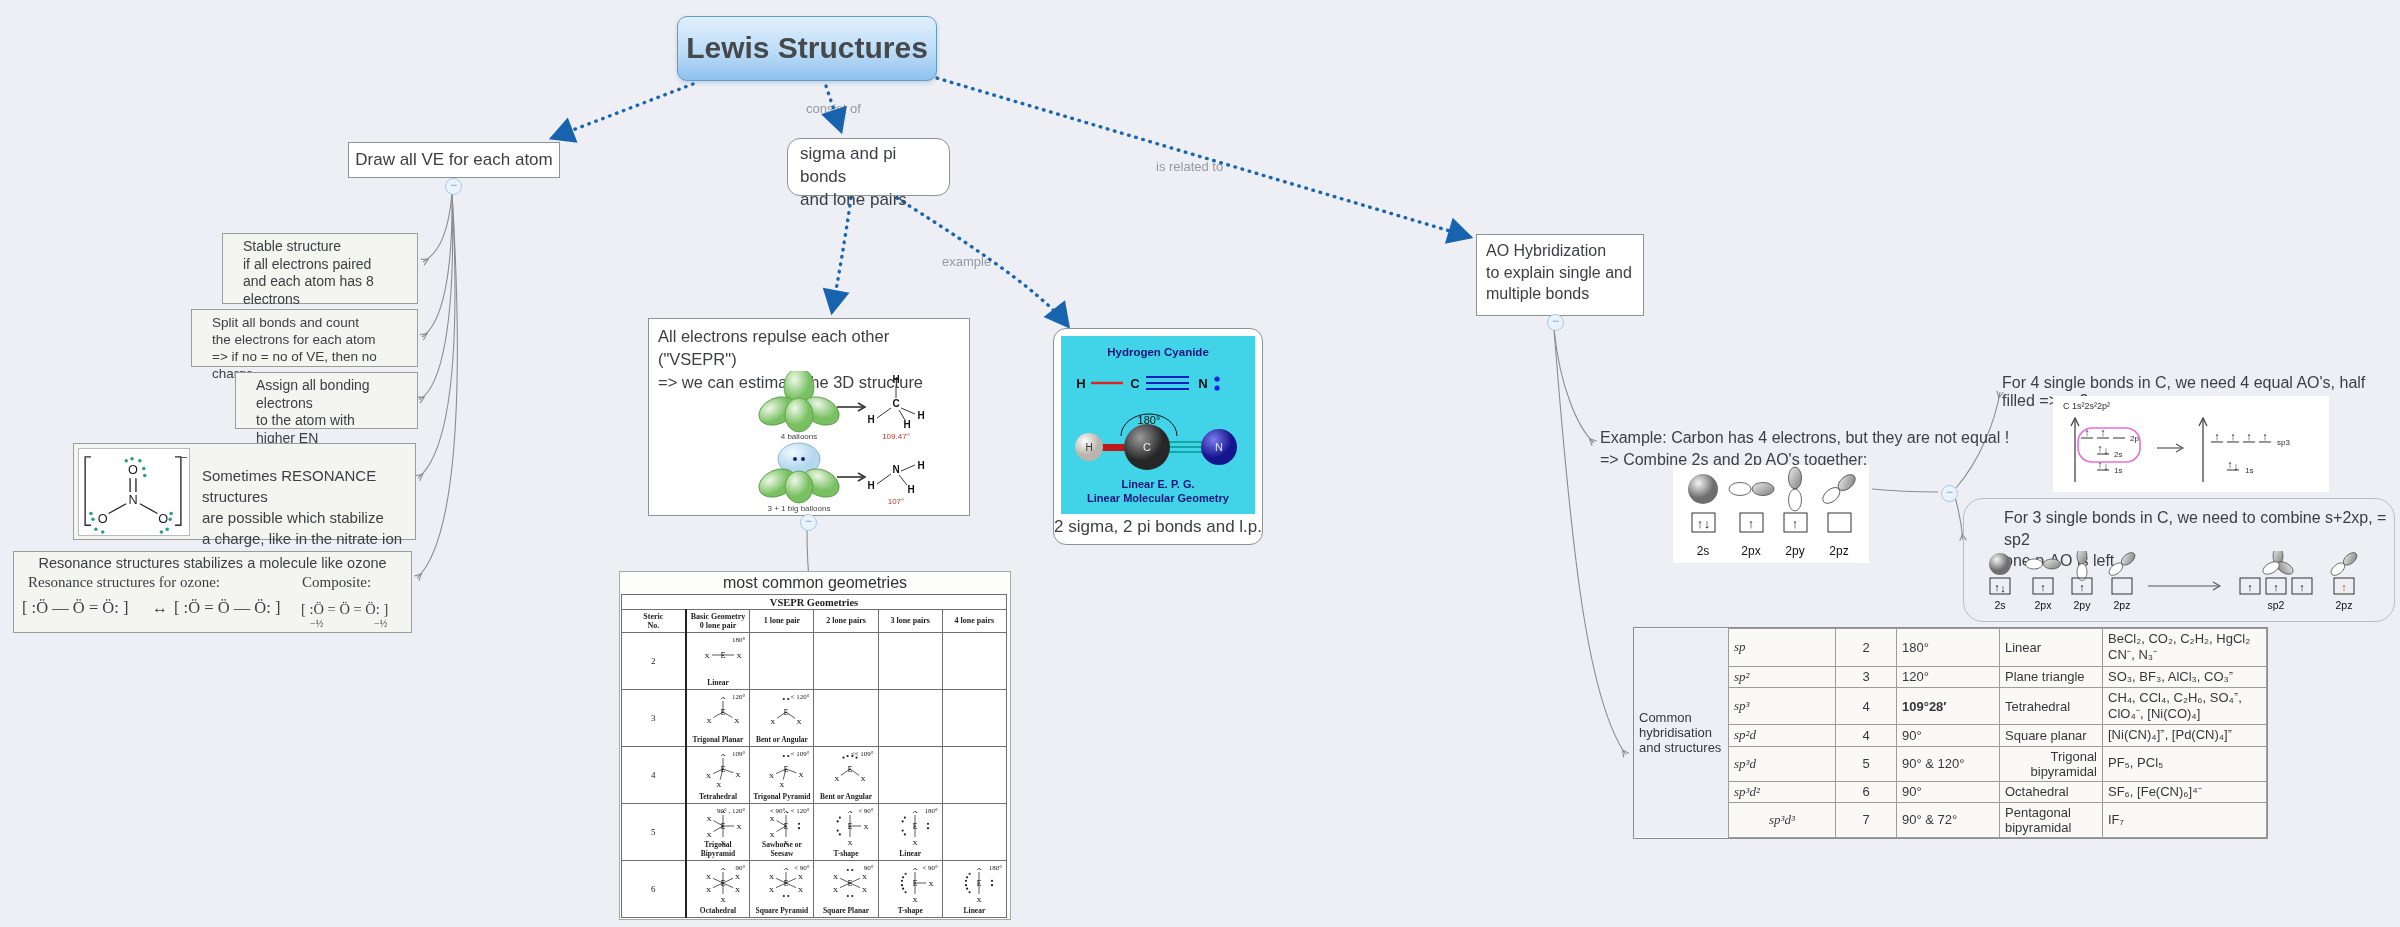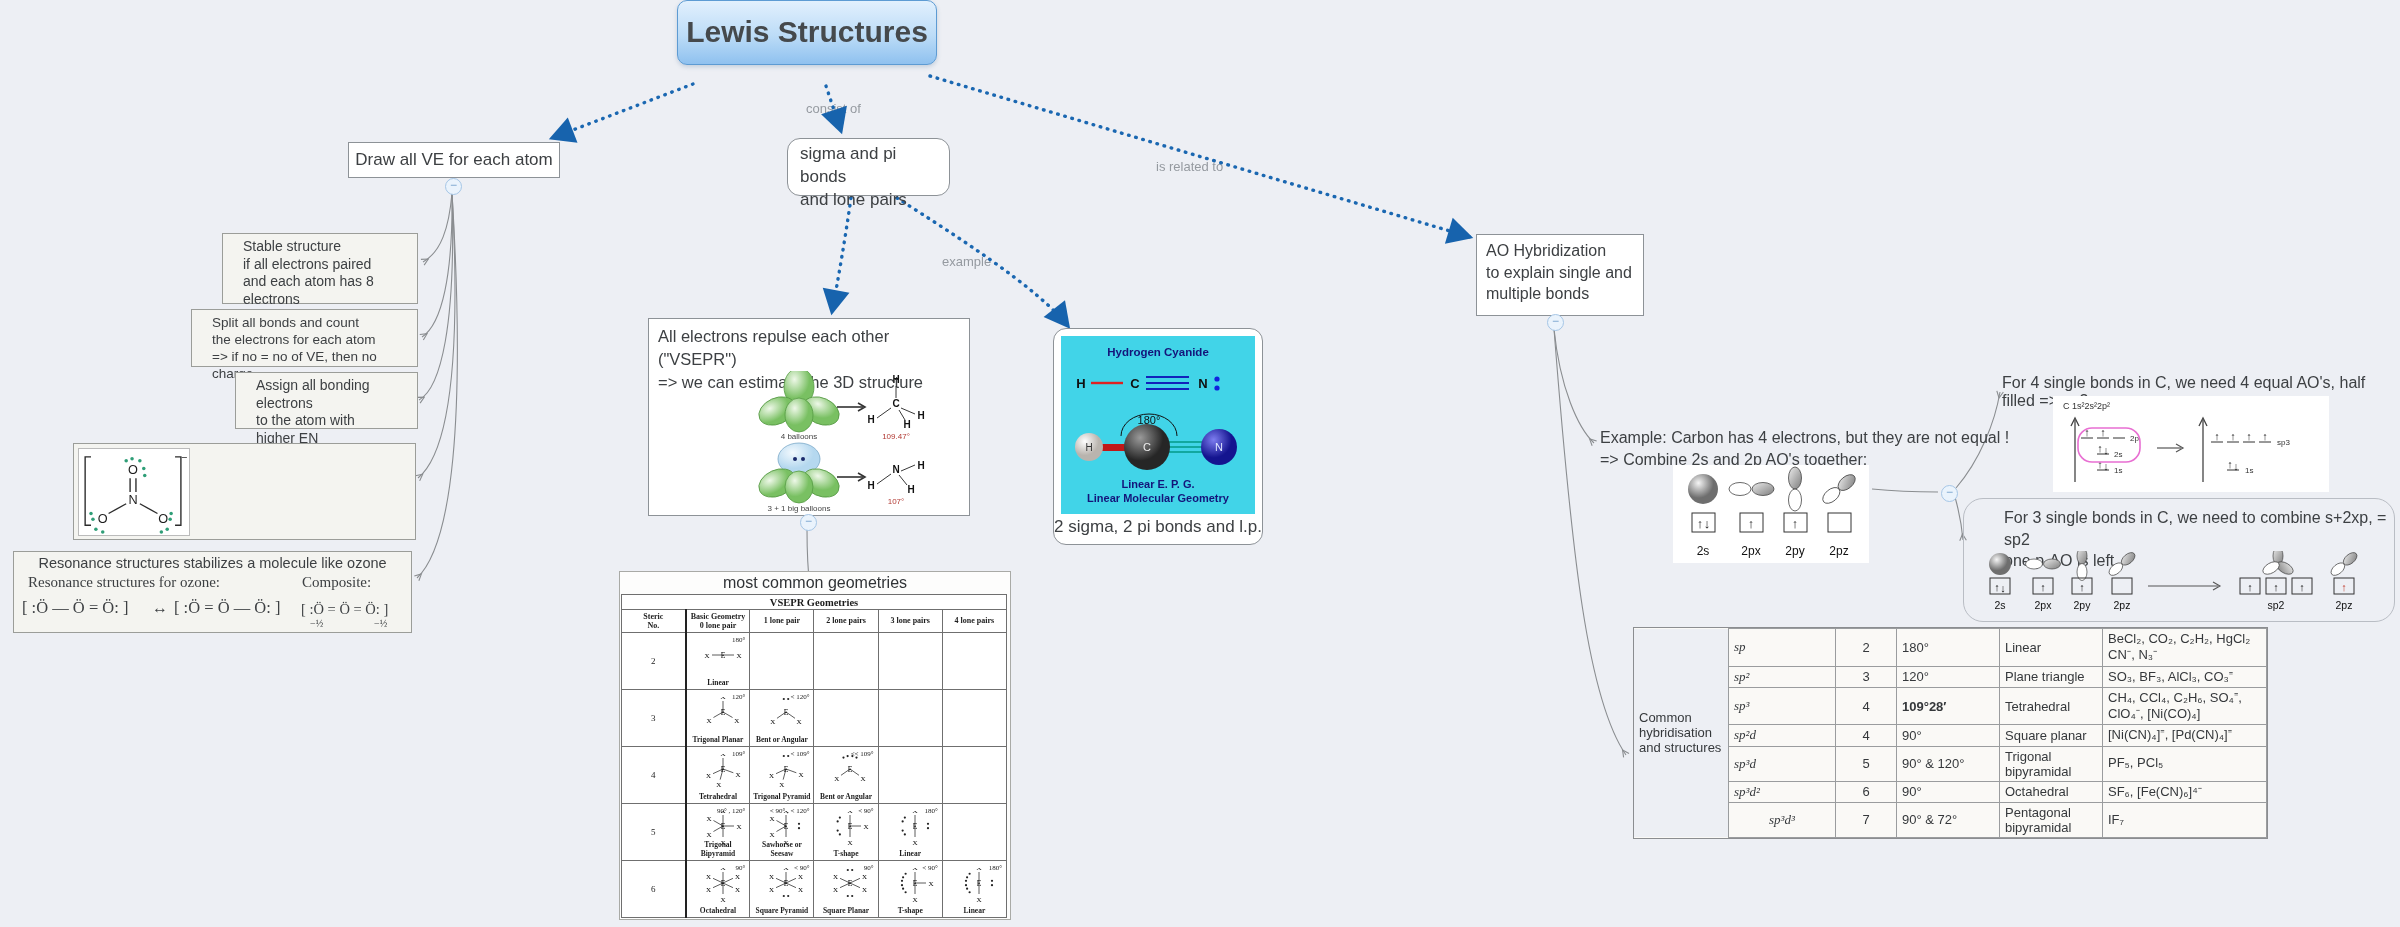--- a/index.html
+++ b/index.html
@@ -83,21 +83,21 @@
 <span class="edge-lbl" style="left:800,top:101px"></span>
 <span class="edge-lbl" style="left:802px;top:101px">consist of</span>
 <span class="edge-lbl" style="left:1152px;top:159px">is related to</span>
 <span class="edge-lbl" style="left:938px;top:254px">example</span>
 
 <div class="chip" style="left:445px;top:178px">−</div>
 <div class="chip" style="left:800px;top:514px">−</div>
 <div class="chip" style="left:1547px;top:314px">−</div>
 <div class="chip" style="left:1941px;top:485px">−</div>
 
-<div class="node title-node" style="left:677px;top:0;width:260px;height:65px;z-index:2">Lewis Structures</div>
+<div class="node title-node" style="left:677px;top:16px;width:260px;height:65px;z-index:2">Lewis Structures</div>
 
 <div class="node whitebox" style="left:348px;top:142px;width:212px;height:36px;font-size:17px;line-height:34px;text-align:center;z-index:2">Draw all VE for each atom</div>
 
 <div class="node whitebox rounded ml" style="left:787px;top:138px;width:163px;height:58px;font-size:17px;line-height:1.35;padding:4px 12px;z-index:2">sigma and pi bonds
 and lone pairs</div>
 
 <div class="node whitebox ml" style="left:1476px;top:234px;width:168px;height:82px;font-size:16px;line-height:1.35;padding:5px 9px;z-index:2">AO Hybridization
 to explain single and
 multiple bonds</div>
 
@@ -138,20 +138,23 @@
       <circle cx="12" cy="66" r="1.8"></circle>
         <circle cx="14" cy="72" r="1.8"></circle>
       <circle cx="17" cy="82" r="1.8"></circle>
         <circle cx="24" cy="85" r="1.8"></circle>
       <circle cx="94" cy="66" r="1.8"></circle>
         <circle cx="93" cy="72" r="1.8"></circle>
       <circle cx="90" cy="82" r="1.8"></circle>
         <circle cx="84" cy="85" r="1.8"></circle>
     </g>
   </svg>
+  <div class="abs ml" style="left:128px;top:21px;font-size:15px;line-height:1.4">Sometimes RESONANCE structures
+are possible which stabilize
+a charge, like in the nitrate ion</div>
 </div>
 
 <div class="node chain" style="left:13px;top:551px;width:399px;height:82px;z-index:2;padding:0">
   <div class="abs" style="left:0;top:2px;width:100%;text-align:center;font-size:14.5px">Resonance structures stabilizes a molecule like ozone</div>
   <div class="abs serif" style="left:14px;top:21px;font-size:15px">Resonance structures for ozone:</div>
   <div class="abs serif" style="left:288px;top:21px;font-size:15px">Composite:</div>
   <div class="abs serif" style="left:8px;top:46px;font-size:16.5px">[ :Ö — Ö = Ö: ]</div>
   <div class="abs serif" style="left:138px;top:46px;font-size:16px">↔</div>
   <div class="abs serif" style="left:160px;top:46px;font-size:16.5px">[ :Ö = Ö — Ö: ]</div>
   <div class="abs serif" style="left:287px;top:48px;font-size:14.5px">[ :Ö = Ö = Ö: ]</div>
@@ -790,21 +793,21 @@
             <td class="htype" style="width: 96px; white-space: pre-line;">sp²d</td>
             <td class="hn" style="width: 50px; white-space: pre-line;">4</td>
             <td class="hangle" style="width: 92px; white-space: pre-line;">90°</td>
             <td class="hshape ml" style="width: 92px; white-space: pre-line;">Square planar</td>
             <td class="ex" style="width: 153px; white-space: pre-line;">[Ni(CN)₄]⁼, [Pd(CN)₄]⁼</td>
           </tr>
           <tr>
             <td class="htype" style="width: 96px; white-space: pre-line;">sp³d</td>
             <td class="hn" style="width: 50px; white-space: pre-line;">5</td>
             <td class="hangle" style="width: 92px; white-space: pre-line;">90° &amp; 120°</td>
-            <td class="hshape ml" style="width: 92px; white-space: pre-line;">Trigonal
+            <td class="hshape ml" style="width: 92px; white-space: pre-line; text-align: right;">Trigonal
 bipyramidal</td>
             <td class="ex" style="width: 153px; white-space: pre-line;">PF₅, PCl₅</td>
           </tr>
           <tr>
             <td class="htype" style="width: 96px; white-space: pre-line;">sp³d²</td>
             <td class="hn" style="width: 50px; white-space: pre-line;">6</td>
             <td class="hangle" style="width: 92px; white-space: pre-line;">90°</td>
             <td class="hshape ml" style="width: 92px; white-space: pre-line;">Octahedral</td>
             <td class="ex" style="width: 153px; white-space: pre-line;">SF₆, [Fe(CN)₆]⁴⁻</td>
           </tr>

